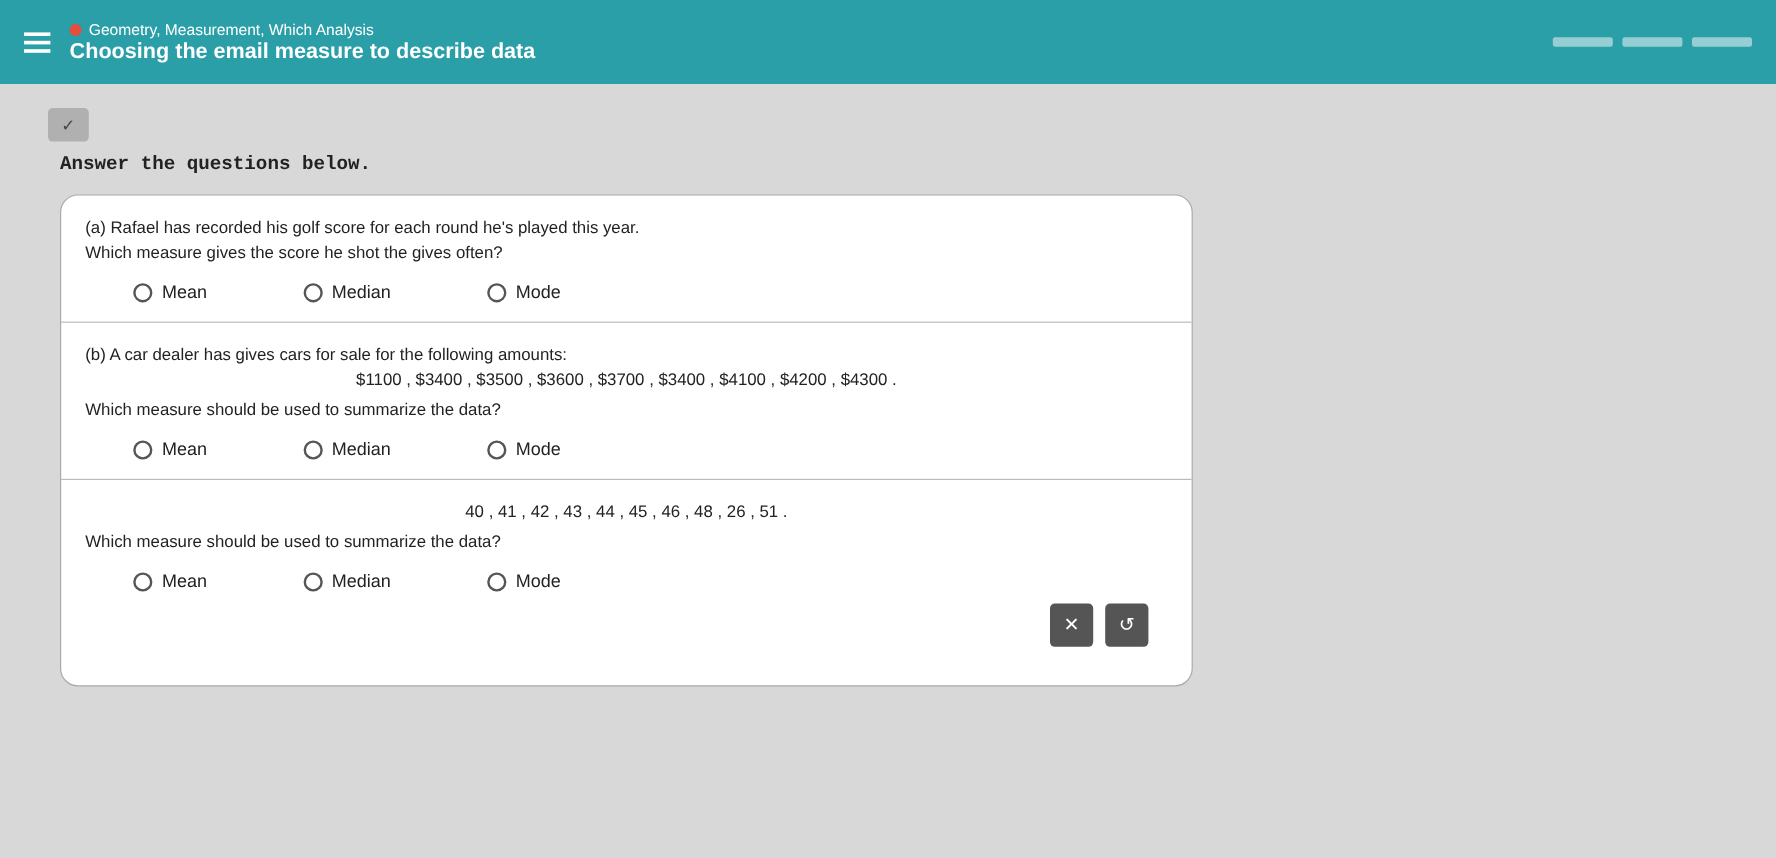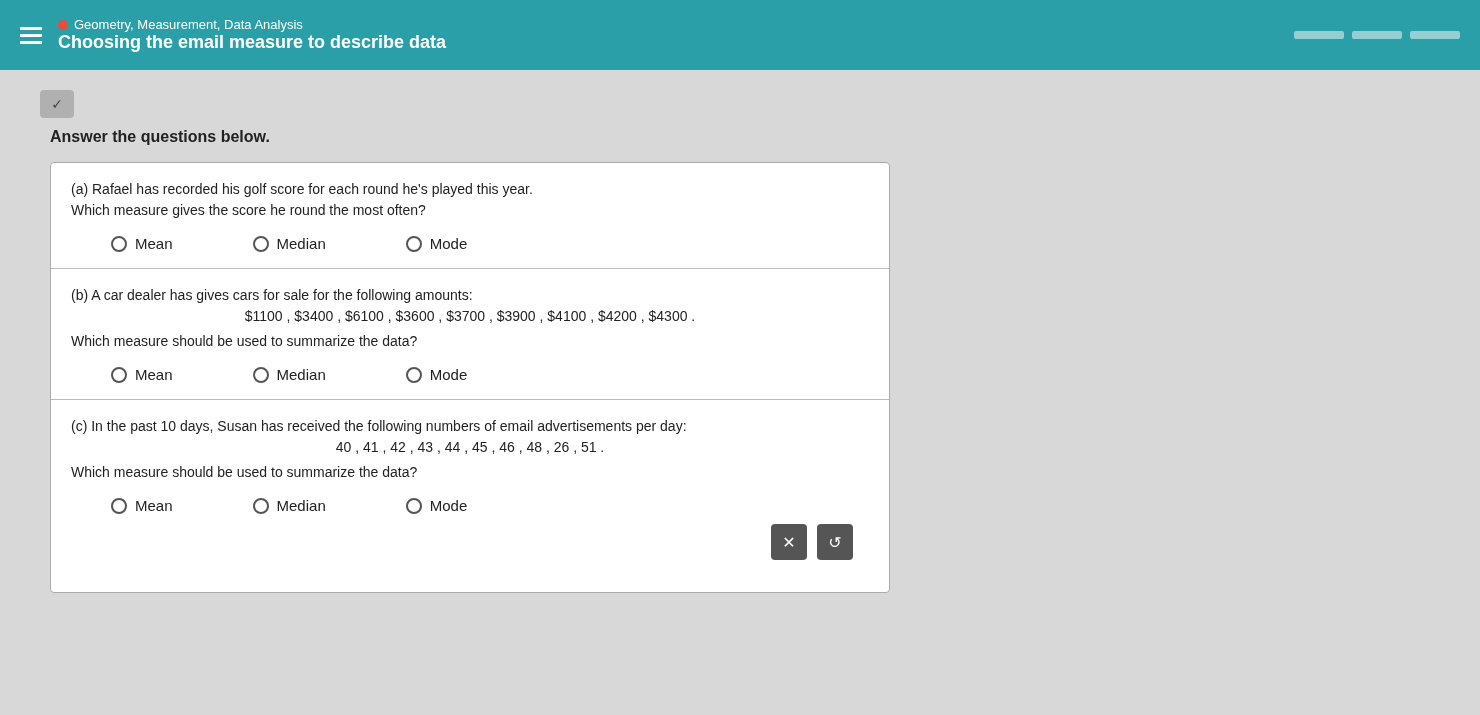--- a/index.html
+++ b/index.html
@@ -104,27 +104,28 @@
       font-size: 14px;
       color: #444;
     }
 
     .page-instruction {
       font-size: 16px;
       font-weight: bold;
       color: #222;
       margin-bottom: 16px;
       margin-left: 10px;
+      font-family: Liberation Mono, monospace;
     }
 
     .questions-box {
       background: white;
       border: 1px solid #aaa;
-      border-radius: 4px;
-      width: 840px;
+      border-radius: 15px;
+      width: 944px;
       margin-left: 10px;
     }
 
     .question-section {
       border-bottom: 1px solid #bbb;
       padding: 16px 20px;
     }
 
     .question-section:last-child {
       border-bottom: none;
@@ -197,21 +198,21 @@
 
 <div class="header">
   <div class="header-menu-icon">
     <span></span>
     <span></span>
     <span></span>
   </div>
   <div class="header-text">
     <div class="header-subtitle">
       <span class="dot"></span>
-      <span>Geometry, Measurement, Data Analysis</span>
+      <span>Geometry, Measurement, Which Analysis</span>
     </div>
     <div class="header-title">Choosing the email measure to describe data</div>
   </div>
   <div class="header-right">
     <div class="header-btn"></div>
     <div class="header-btn"></div>
     <div class="header-btn"></div>
   </div>
 </div>
 
@@ -221,63 +222,62 @@
     <button class="chevron-btn">✓</button>
   </div>
 
   <div class="page-instruction">Answer the questions below.</div>
 
   <div class="questions-box">
 
     <div class="question-section">
       <div class="question-text">
         <div>(a) Rafael has recorded his golf score for each round he's played this year.</div>
-        <div>Which measure gives the score he round the most often?</div>
+        <div>Which measure gives the score he shot the gives often?</div>
       </div>
       <div class="options-row">
         <div class="option-item">
           <div class="radio-circle"></div>
           <span class="option-label">Mean</span>
         </div>
         <div class="option-item">
           <div class="radio-circle"></div>
           <span class="option-label">Median</span>
         </div>
         <div class="option-item">
           <div class="radio-circle"></div>
           <span class="option-label">Mode</span>
         </div>
       </div>
     </div>
 
     <div class="question-section">
       <div class="question-text">
         <div>(b) A car dealer has gives cars for sale for the following amounts:</div>
-        <div class="data-line">$1100 , $3400 , $6100 , $3600 , $3700 , $3900 , $4100 , $4200 , $4300 .</div>
+        <div class="data-line">$1100 , $3400 , $3500 , $3600 , $3700 , $3400 , $4100 , $4200 , $4300 .</div>
         <div>Which measure should be used to summarize the data?</div>
       </div>
       <div class="options-row">
         <div class="option-item">
           <div class="radio-circle"></div>
           <span class="option-label">Mean</span>
         </div>
         <div class="option-item">
           <div class="radio-circle"></div>
           <span class="option-label">Median</span>
         </div>
         <div class="option-item">
           <div class="radio-circle"></div>
           <span class="option-label">Mode</span>
         </div>
       </div>
     </div>
 
     <div class="question-section">
       <div class="question-text">
-        <div>(c) In the past 10 days, Susan has received the following numbers of email advertisements per day:</div>
         <div class="data-line">40 , 41 , 42 , 43 , 44 , 45 , 46 , 48 , 26 , 51 .</div>
         <div>Which measure should be used to summarize the data?</div>
       </div>
       <div class="options-row">
         <div class="option-item">
           <div class="radio-circle"></div>
           <span class="option-label">Mean</span>
         </div>
         <div class="option-item">
           <div class="radio-circle"></div>

